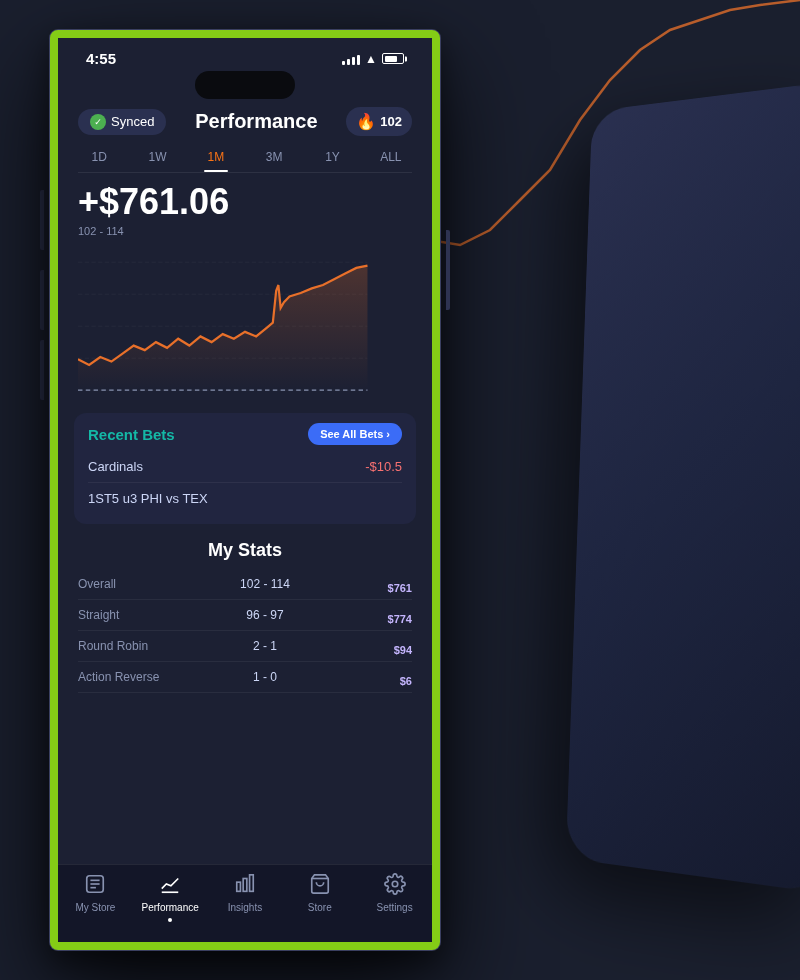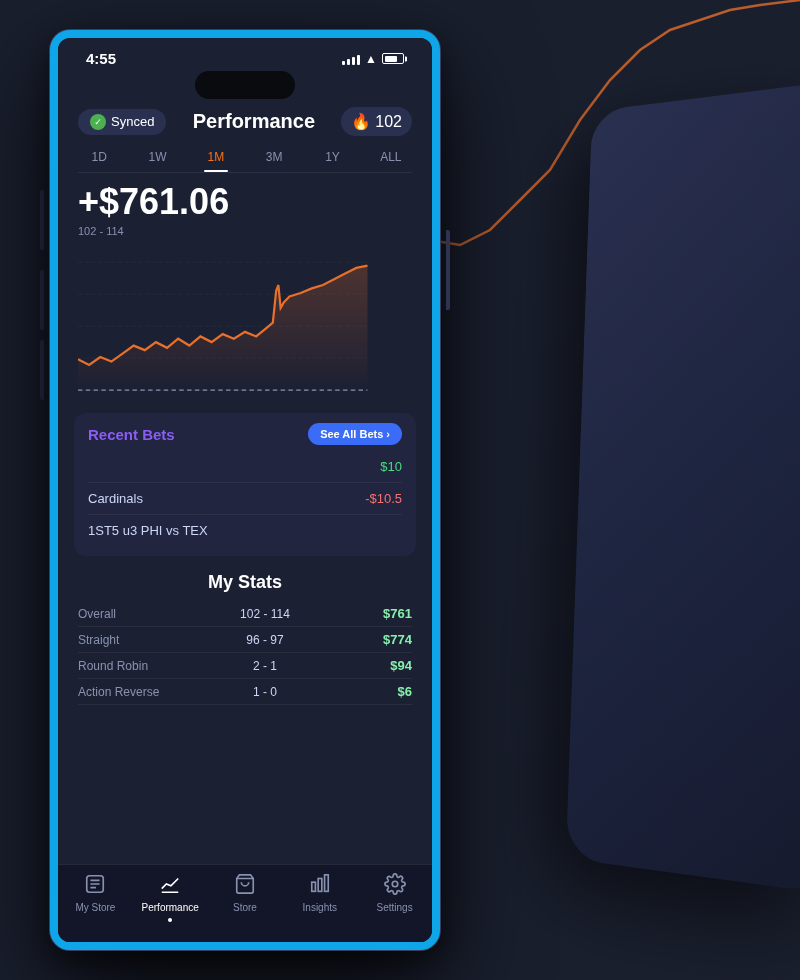--- a/index.html
+++ b/index.html
@@ -31,22 +31,22 @@
       top: 30px;
       left: 50px;
       width: 390px;
       height: 920px;
     }
 
     .phone-frame {
       width: 100%;
       height: 100%;
       background: #1a1d2e;
-      border-radius: 20px;
-      border: 8px solid #0ea5e9;
+      border-radius: 8px;
+      border: 8px solid #84cc16;
       box-shadow:
         0 0 0 1px #3a3f60,
         inset 0 0 0 1px #0a0c18,
         0 40px 100px rgba(0,0,0,0.8),
         0 10px 30px rgba(0,0,0,0.5);
       overflow: hidden;
       position: relative;
     }
 
     
@@ -209,22 +209,22 @@
       border-radius: 16px;
       padding: 5px 10px;
     }
 
     .flame-icon {
       font-size: 16px;
     }
 
     .flame-count {
       color: white;
-      font-size: 16px;
-      font-weight: 400;
+      font-size: 13px;
+      font-weight: 700;
     }
 
     
     .time-filter {
       display: flex;
       gap: 16px;
       padding: 0 20px;
       flex-shrink: 0;
     }
 
@@ -309,21 +309,21 @@
     }
 
     .recent-bets-header {
       display: flex;
       justify-content: space-between;
       align-items: center;
       margin-bottom: 6px;
     }
 
     .recent-bets-title {
-      color: #8b5cf6;
+      color: #14b8a6;
       font-size: 15px;
       font-weight: 600;
     }
 
     .see-all-btn {
       background: #3b6cf7;
       color: white;
       font-size: 11px;
       font-weight: 600;
       padding: 5px 12px;
@@ -391,25 +391,26 @@
     }
 
     .stat-record {
       color: #ccd6f6;
       font-size: 12px;
       flex: 1;
       text-align: center;
     }
 
     .stat-value {
-      color: #86efac;
-      font-size: 13px;
+      color: #c4b5fd;
+      font-size: 11px;
       font-weight: 600;
       width: 60px;
       text-align: right;
+      margin-top: 8px;
     }
 
     
     .bottom-nav {
       display: flex;
       background: #131628;
       padding: 8px 0 20px;
       flex-shrink: 0;
       border-top: 1px solid rgba(255,255,255,0.08);
     }
@@ -547,24 +548,20 @@
         <div class="recent-bets-bg">
           <div class="recent-bets-header">
             <span class="recent-bets-title">Recent Bets</span>
             <div class="see-all-btn">
               <span>See All Bets</span>
               <span>›</span>
             </div>
           </div>
 
           <div class="bet-row">
-            <span class="bet-name"></span>
-            <span class="bet-amount-positive">$10</span>
-          </div>
-          <div class="bet-row">
             <span class="bet-name">Cardinals</span>
             <span class="bet-amount-negative">-$10.5</span>
           </div>
           <div class="bet-row">
             <span class="bet-name">1ST5 u3 PHI vs TEX</span>
             <span class="bet-amount-positive"></span>
           </div>
         </div>
       </div>
 
@@ -608,34 +605,34 @@
           <div class="nav-item">
     <div style="color:white"><svg width="22" height="22" viewBox="0 0 24 24" fill="none" stroke="currentColor" stroke-width="1.8">
                 <polyline points="3,17 8,12 13,14 21,6"></polyline>
                 <line x1="3" y1="21" x2="21" y2="21"></line>
               </svg></div>
     <span class="nav-label active">Performance</span>
     <div class="nav-active-dot"></div>
   </div>
           <div class="nav-item">
     <div style="color:#8892b0"><svg width="22" height="22" viewBox="0 0 24 24" fill="none" stroke="currentColor" stroke-width="1.8">
+                <rect x="3" y="10" width="4" height="10"></rect>
+                <rect x="10" y="6" width="4" height="14"></rect>
+                <rect x="17" y="2" width="4" height="18"></rect>
+              </svg></div>
+    <span class="nav-label ">Insights</span>
+
+  </div>
+          <div class="nav-item">
+    <div style="color:#8892b0"><svg width="22" height="22" viewBox="0 0 24 24" fill="none" stroke="currentColor" stroke-width="1.8">
                 <path d="M6 2L3 6v14a2 2 0 002 2h14a2 2 0 002-2V6l-3-4z"></path>
                 <line x1="3" y1="6" x2="21" y2="6"></line>
                 <path d="M16 10a4 4 0 01-8 0"></path>
               </svg></div>
     <span class="nav-label ">Store</span>
-
-  </div>
-          <div class="nav-item">
-    <div style="color:#8892b0"><svg width="22" height="22" viewBox="0 0 24 24" fill="none" stroke="currentColor" stroke-width="1.8">
-                <rect x="3" y="10" width="4" height="10"></rect>
-                <rect x="10" y="6" width="4" height="14"></rect>
-                <rect x="17" y="2" width="4" height="18"></rect>
-              </svg></div>
-    <span class="nav-label ">Insights</span>
 
   </div>
           <div class="nav-item">
     <div style="color:#8892b0"><svg width="22" height="22" viewBox="0 0 24 24" fill="none" stroke="currentColor" stroke-width="1.8">
                 <circle cx="12" cy="12" r="3"></circle>
                 <path d="M19.4 15a1.65 1.65 0 00.33 1.82l.06.06a2 2 0 010 2.83 2 2 0 01-2.83 0l-.06-.06a1.65 1.65 0 00-1.82-.33 1.65 1.65 0 00-1 1.51V21a2 2 0 01-4 0v-.09A1.65 1.65 0 009 19.4a1.65 1.65 0 00-1.82.33l-.06.06a2 2 0 01-2.83-2.83l.06-.06A1.65 1.65 0 004.68 15a1.65 1.65 0 00-1.51-1H3a2 2 0 010-4h.09A1.65 1.65 0 004.6 9a1.65 1.65 0 00-.33-1.82l-.06-.06a2 2 0 012.83-2.83l.06.06A1.65 1.65 0 009 4.68a1.65 1.65 0 001-1.51V3a2 2 0 014 0v.09a1.65 1.65 0 001 1.51 1.65 1.65 0 001.82-.33l.06-.06a2 2 0 012.83 2.83l-.06.06A1.65 1.65 0 0019.4 9a1.65 1.65 0 001.51 1H21a2 2 0 010 4h-.09a1.65 1.65 0 00-1.51 1z"></path>
               </svg></div>
     <span class="nav-label ">Settings</span>
 
   </div>

